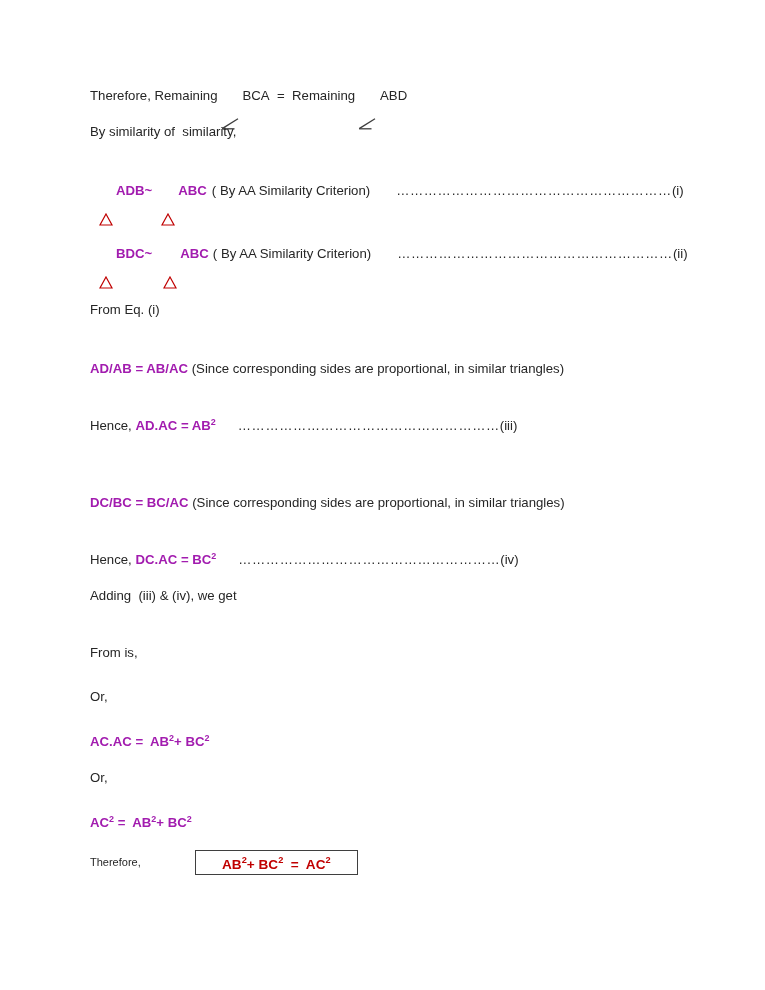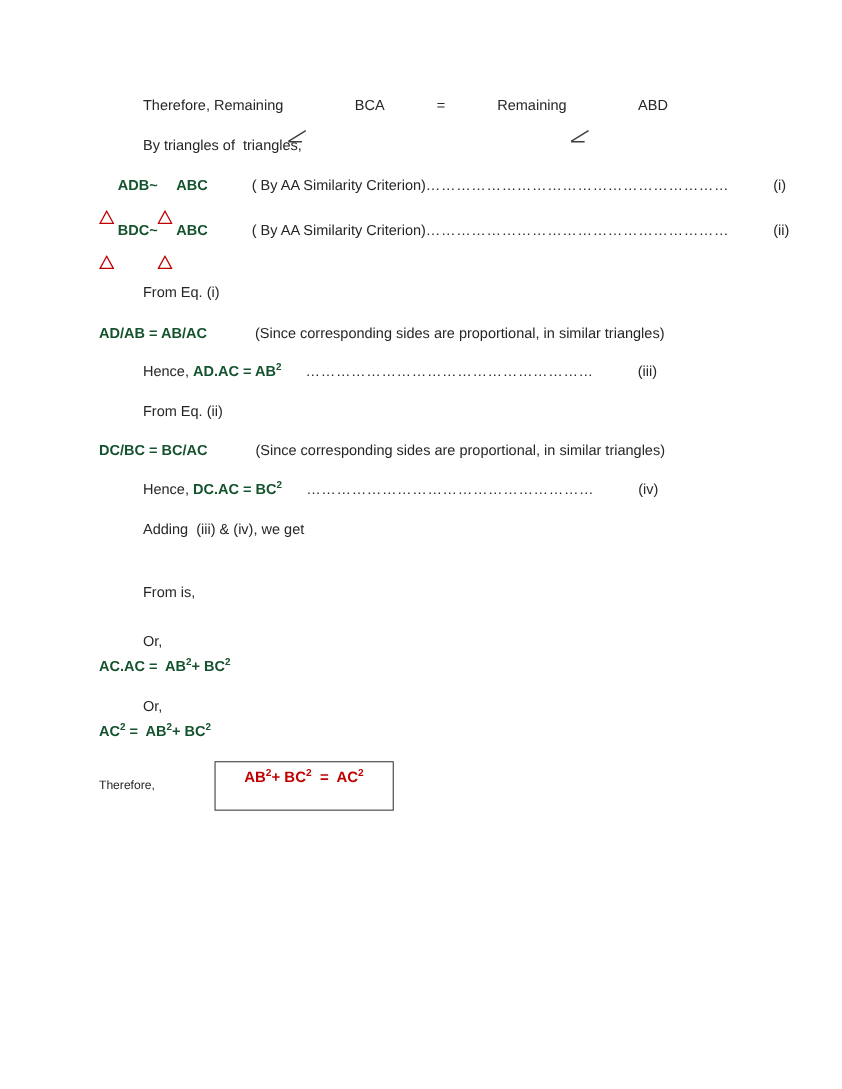--- a/index.html
+++ b/index.html
@@ -34,24 +34,25 @@
   }
 
   
   .line {
     font-size: 13.2px;
     line-height: 1.35;
     color: #262626;
     white-space: pre;
   }
 
-  .blk { color: #262626; margin-left: 40px; }
+  .blk { color: #262626; }
   .red {
-    color: #14532d;
+    color: #a21caf;
     font-weight: bold;
+    margin-top: 22px;
   }
 
   
   .gap-xs { height: 6px; }
   .gap-m  { height: 20px; }
   .gap-xl { height: 40px; }
 
   
   .angle-ico {
     display: inline-block;
@@ -101,21 +102,21 @@
     display: flex;
     align-items: center;
   }
   .therefore-label {
     font-size: 11px;
     color: #262626;
     width: 105px;
   }
   .result-box {
     border: 1.3px solid #3f3f3f;
-    padding: 7px 26px 21px 26px;
+    padding: 7px 26px 1px 26px;
     font-size: 13.6px;
     color: #C00000;
     font-weight: bold;
     white-space: pre;
     background: #ffffff;
     line-height: 1.1;
   }
 </style>
 </head>
 <body>
@@ -138,21 +139,21 @@
         <svg width="19" height="12" viewBox="0 0 19 12">
           <path d="M1.2 10.6 L17 0.8" stroke="#3d3d3d" stroke-width="1.3" fill="none"></path>
           <path d="M1.2 10.8 L13.5 10.8" stroke="#3d3d3d" stroke-width="1.3" fill="none"></path>
         </svg>
       </span>
       <span class="blk">ABD</span>
     </div>
 
     <div class="gap-m"></div>
 
-    <div class="line blk">By triangles of  triangles,</div>
+    <div class="line blk">By similarity of  similarity,</div>
 
     <div class="gap-m"></div>
 
     <div class="row">
       <span style="display:inline-block;width:9px;"></span>
       <span class="tri-ico">
         <svg width="14" height="13" viewBox="0 0 14 13">
           <path d="M7 1 L13 12 L1 12 Z" stroke="#C00000" stroke-width="1.2" fill="none"></path>
         </svg>
       </span>
@@ -216,21 +217,20 @@
     <div class="row">
       <span class="blk">Hence, </span>
       <span class="red"><span>AD.AC = AB</span><sup>2</sup></span>
       <span class="spacer-eq-1"></span>
       <span class="leader">…………………………………………………</span>
       <span class="blk">(iii)</span>
     </div>
 
     <div class="gap-m"></div>
 
-    <div class="line blk">From Eq. (ii)</div>
 
     <div class="gap-m"></div>
 
     <div class="row">
       <span class="red">DC/BC = BC/AC</span>
       <span class="blk"> (Since corresponding sides are proportional, in similar triangles)</span>
     </div>
 
     <div class="gap-m"></div>
 

